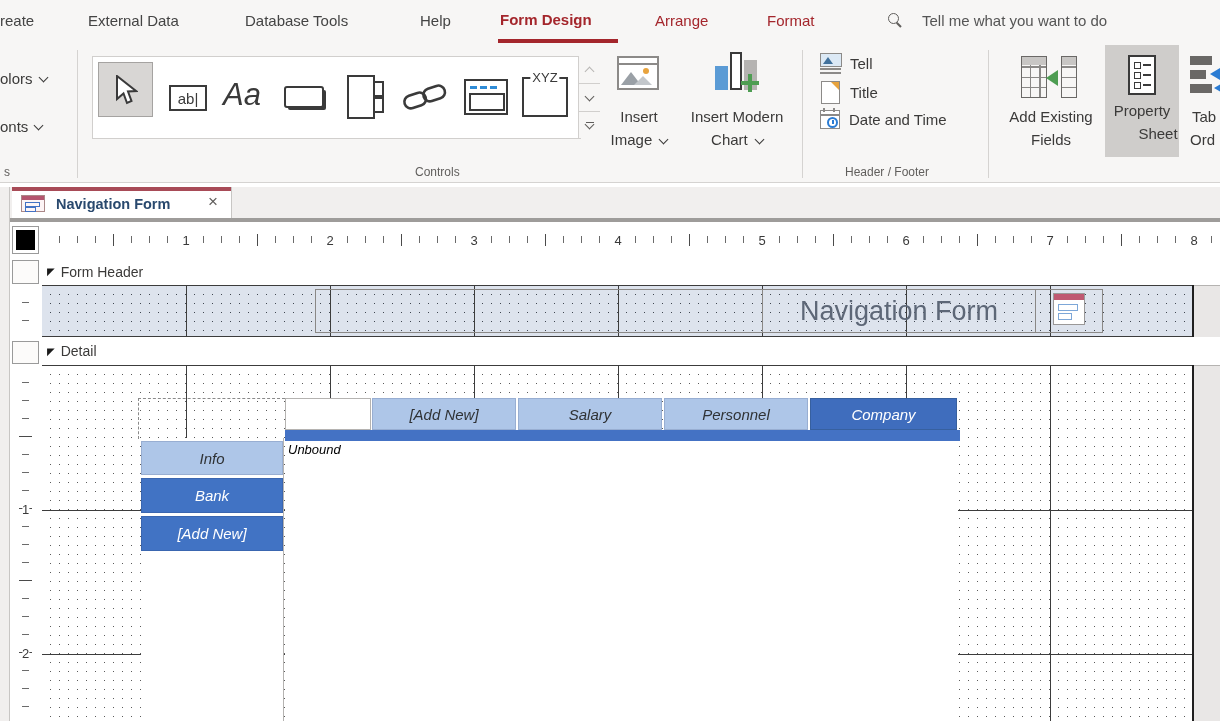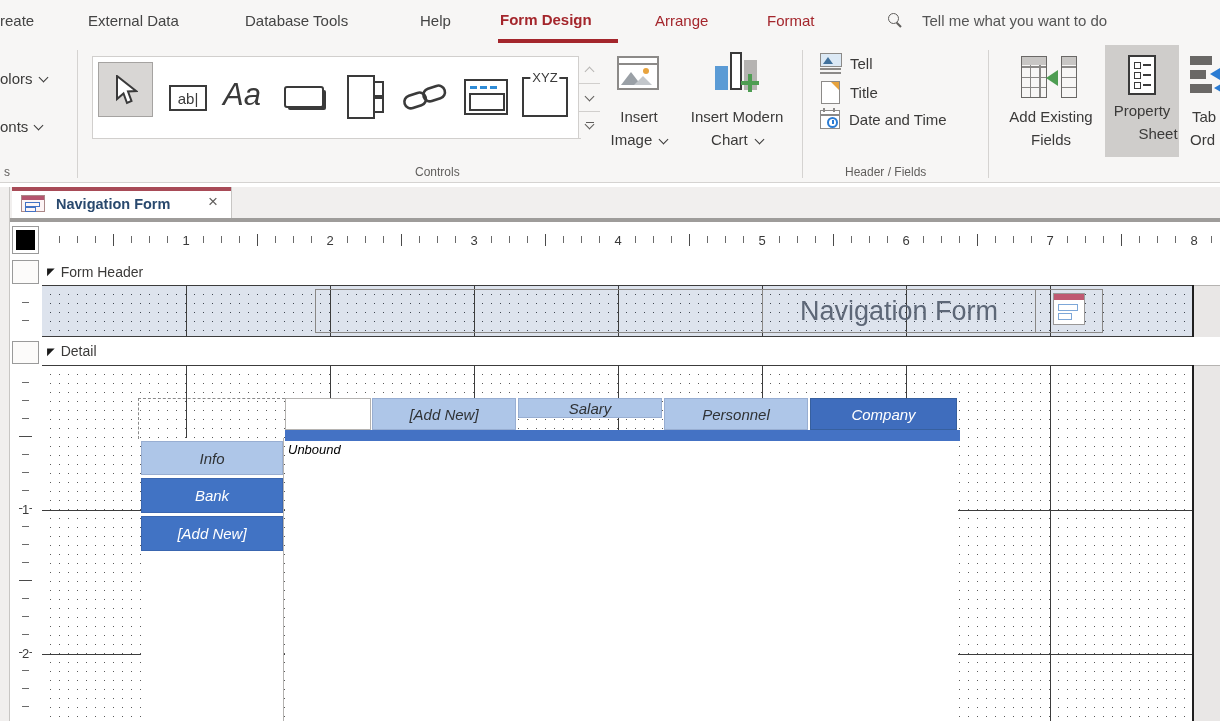--- a/index.html
+++ b/index.html
@@ -195,21 +195,21 @@
       <span style="position:relative;display:inline-block;width:23px;height:23px;">
         <span class="abs" style="left:1px;top:2px;width:18px;height:17px;border:1.5px solid #8c8a88;background:#fff;"></span>
         <span class="abs" style="left:1px;top:6px;width:19px;height:1.5px;background:#8c8a88;"></span>
         <span class="abs" style="left:4px;top:0;width:1.5px;height:4px;background:#8c8a88;"></span>
         <span class="abs" style="left:14px;top:0;width:1.5px;height:4px;background:#8c8a88;"></span>
         <span class="abs" style="left:8px;top:9px;width:11px;height:11px;border:2px solid #2b7cd3;border-radius:50%;background:#fff;box-sizing:border-box;"></span>
         <span class="abs" style="left:13px;top:12px;width:1.5px;height:4px;background:#2b7cd3;"></span>
       </span>
       <span class="riblabel">Date and Time</span>
     </div>
-    <span class="abs grouplabel" style="left:845px;top:121px;">Header / Fields</span>
+    <span class="abs grouplabel" style="left:845px;top:121px;">Header / Footer</span>
 
     <div class="abs sep" style="left:988px;top:6px;height:128px;"></div>
 
     <div class="abs" style="left:1003px;top:6px;width:96px;height:112px;">
       <div class="abs" style="left:18px;top:6px;width:60px;height:44px;">
         <span class="abs" style="left:0;top:0;width:26px;height:42px;border:1.6px solid #6a6866;background:linear-gradient(#c8c6c4 0 8px,transparent 8px),repeating-linear-gradient(to bottom,transparent 0 9px,#8a8886 9px 10.5px),repeating-linear-gradient(to right,transparent 0 8px,#8a8886 8px 9.5px);box-sizing:border-box;"></span>
         <span class="abs" style="left:40px;top:0;width:16px;height:42px;border:1.6px solid #6a6866;background:linear-gradient(#c8c6c4 0 8px,transparent 8px),repeating-linear-gradient(to bottom,transparent 0 9px,#8a8886 9px 10.5px);box-sizing:border-box;"></span>
         <span class="abs" style="left:25px;top:14px;width:0;height:0;border-top:8px solid transparent;border-bottom:8px solid transparent;border-right:12px solid #4e9d52;"></span>
       </div>
       <div class="abs riblabel center" style="left:0;top:58px;width:96px;">
@@ -344,21 +344,21 @@
       <div class="abs gline-v" style="left:864px;top:0;height:356px;"></div>
       <div class="abs gline-v" style="left:1008px;top:0;height:356px;"></div>
       <div class="abs gline-h" style="left:0;top:144px;width:1151px;"></div>
       <div class="abs gline-h" style="left:0;top:288px;width:1151px;"></div>
 
       <div class="abs dashh" style="left:96px;top:32px;width:147px;height:1px;"></div>
       <div class="abs dashv" style="left:96px;top:32px;width:1px;height:41px;"></div>
 
       <div class="abs" style="left:243px;top:32px;width:86px;height:32px;background:#fff;border:1px solid #b5b3b1;box-sizing:border-box;"></div>
       <div class="abs navbtn light" style="left:330px;top:32px;width:144px;height:32px;">[Add New]</div>
-      <div class="abs navbtn light" style="left:476px;top:32px;width:144px;height:20px;">Salary</div>
+      <div class="abs navbtn light" style="left:476px;top:32px;width:144px;height:32px;">Salary</div>
       <div class="abs navbtn light" style="left:622px;top:32px;width:144px;height:32px;">Personnel</div>
       <div class="abs navbtn darksel" style="left:768px;top:32px;width:147px;height:32px;">Company</div>
       <div class="abs" style="left:243px;top:64px;width:675px;height:11px;background:#4472c4;"></div>
 
       <div class="abs" style="left:99px;top:72px;width:143px;height:284px;background:#fff;border-right:1px solid #b5b3b1;box-sizing:border-box;">
         <div class="navbtn light" style="position:absolute;left:0;top:3px;width:142px;height:34px;">Info</div>
         <div class="navbtn dark" style="position:absolute;left:0;top:40px;width:142px;height:35px;">Bank</div>
         <div class="navbtn dark" style="position:absolute;left:0;top:78px;width:142px;height:35px;">[Add New]</div>
       </div>
 

